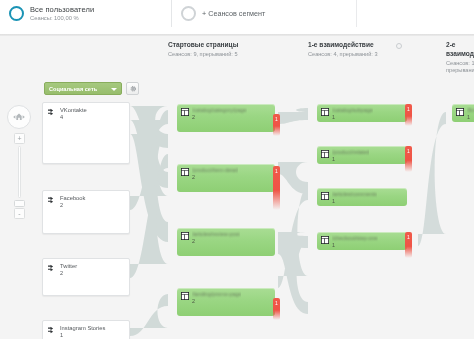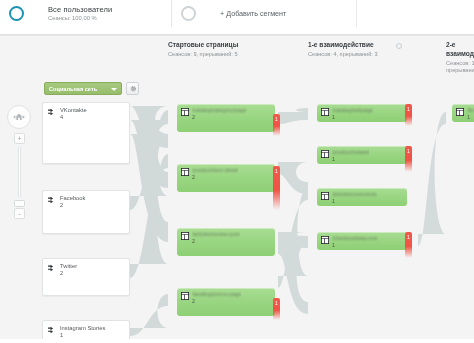--- a/index.html
+++ b/index.html
@@ -10,21 +10,21 @@
     overflow: hidden;
   }
   #app { position: relative; width: 474px; height: 343px; background:#fff; }
 
   
   .segment-bar {
     position: absolute; left: 0; top: 0; width: 474px; height: 34px;
     background: #ffffff; display: flex; align-items: stretch;
   }
   .segment-card {
-    display: flex; align-items: center; gap: 24px;
+    display: flex; align-items: center; gap: 6px;
     padding: 0 10px 0 9px; height: 27px;
   }
   .segment-card.first { width: 172px; border-right: 1px solid #e4e6e8; }
   .segment-card.second { width: 185px; border-right: 1px solid #e9eaec; }
   .seg-ring {
     width: 15px; height: 15px; border-radius: 50%;
     border: 2.2px solid #1a93b5; flex: none;
   }
   .seg-ring.empty { border-color: #cfd3d6; }
   .seg-text { line-height: 1.25; }
@@ -144,21 +144,21 @@
   <div class="segment-bar">
     <div class="segment-card first">
       <div class="seg-ring"></div>
       <div class="seg-text">
         <div class="seg-title">Все пользователи</div>
         <div class="seg-sub">Сеансы: 100,00 %</div>
       </div>
     </div>
     <div class="segment-card second">
       <div class="seg-ring empty"></div>
-      <div class="seg-add">+ Добавить сегмент</div>
+      <div class="seg-add">+ Сеансов сегмент</div>
     </div>
   </div>
   <div class="bar-shadow"></div>
 
   <div class="canvas">
     <div class="canvas-inner">
 
       <svg class="ribbons" width="474" height="303" viewBox="0 0 474 303">
         <g fill="#ccd6d4" opacity="0.85">
           <path d="M130,70 L168,70 C150,70 152,98 168,98 L168,112 C140,112 140,70 130,70 Z"></path>

